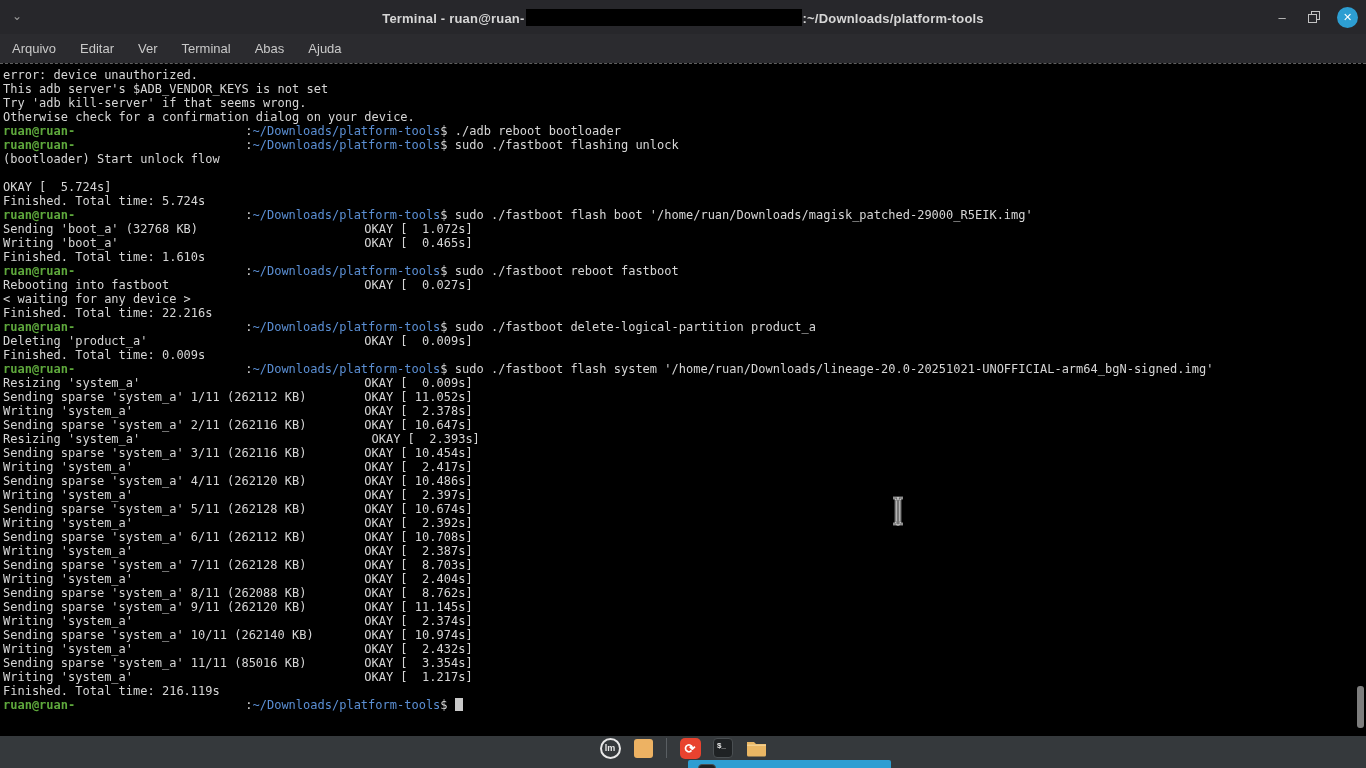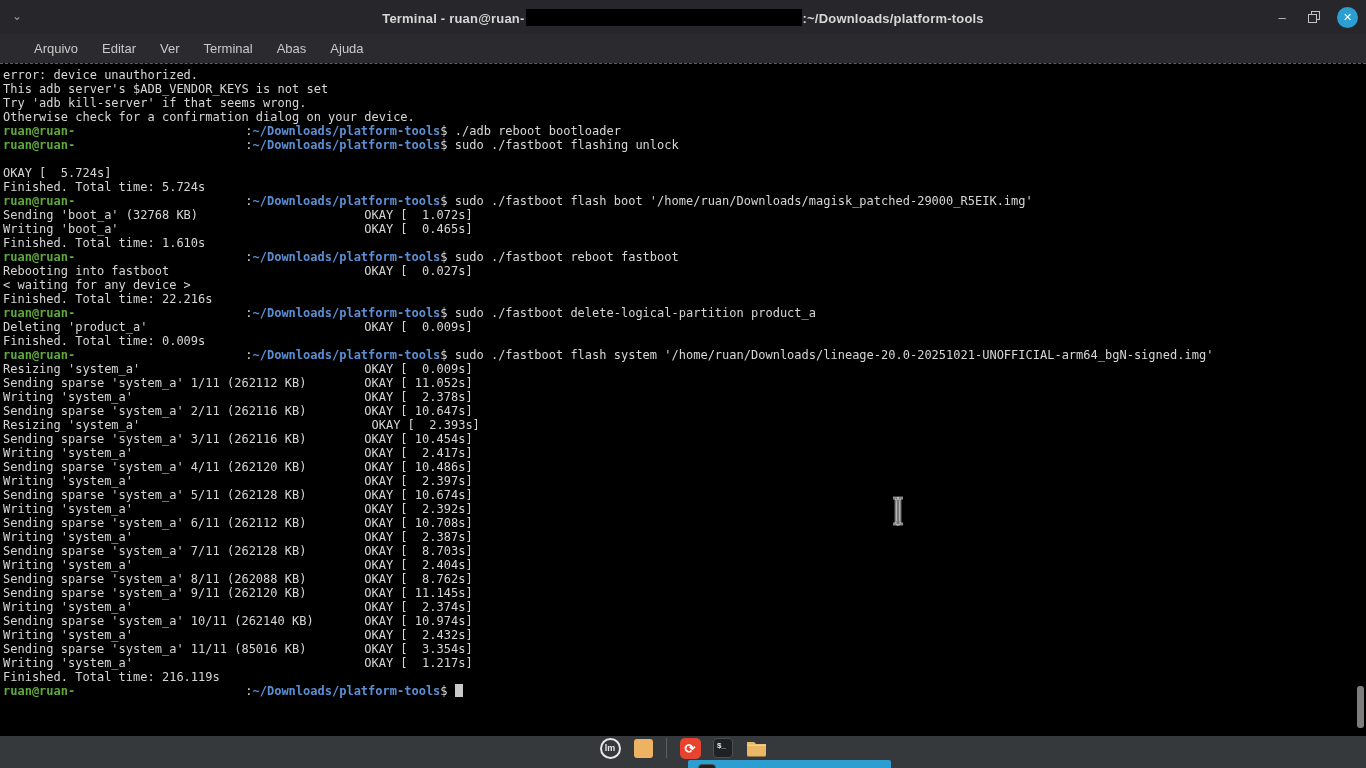--- a/index.html
+++ b/index.html
@@ -17,31 +17,31 @@
               font-size:13px; font-weight:700; letter-spacing:.2px; }
   .tb-redact { display:inline-block; width:276px; height:17px; background:#000; margin:0 1px; }
   .tb-buttons { position:absolute; right:8px; top:0; height:34px; display:flex;
                 align-items:center; gap:14px; }
   .tb-btn { color:#c3c3c3; font-size:13px; width:18px; height:18px; display:flex;
             align-items:center; justify-content:center; cursor:default; }
   .tb-close { width:21px; height:21px; border-radius:50%; background:#2d9ed2;
               color:#fff; font-size:11px; display:flex; align-items:center; justify-content:center; }
 
   .menubar { height:29px; background:#2b2b2f; display:flex; align-items:center;
-             padding-left:24px; gap:4px; flex:0 0 auto; }
+             padding-left:2px; gap:4px; flex:0 0 auto; }
   .menu-item { color:#c9c9c9; font-size:13px; padding:4px 10px; }
 
   
   .terminal { flex:1 1 auto; background:#000000; border-top:1px dashed #5e5e5e;
               position:relative; padding:4px 0 0 3px;
               font-family:"DejaVu Sans Mono", monospace; font-size:12px;
               line-height:14px; color:#d6d6d6; }
   .term-line { white-space:pre; height:14px; }
   .p-user  { color:#5ea83c; font-weight:bold; }
-  .p-path  { color:#5b8fd4; font-weight:bold; }
+  .p-path  { color:#5b8fd4; font-weight:normal; }
   .p-redact{ display:inline-block; width:170px; height:12px; background:#000;
              vertical-align:-2px; }
   .cursor  { display:inline-block; width:8px; height:13px; background:#c9c9c9;
              vertical-align:-2px; }
 
   .scrollbar { position:absolute; top:0; right:0; width:11px; height:100%; }
   .scroll-thumb { position:absolute; right:2px; bottom:8px; width:7px; height:42px;
                   background:#7d7d7d; border-radius:3px; }
 
   .ibeam { position:absolute; left:889px; top:432px; }
@@ -114,20 +114,21 @@
   </div>
 
   <div class="terminal">
     <div id="term-lines">
         <div class="term-line">error: device unauthorized.</div>
         <div class="term-line">This adb server's $ADB_VENDOR_KEYS is not set</div>
         <div class="term-line">Try 'adb kill-server' if that seems wrong.</div>
         <div class="term-line">Otherwise check for a confirmation dialog on your device.</div>
         <div class="term-line"><span class="p-user">ruan@ruan-</span><span class="p-redact"></span><span>:</span><span class="p-path">~/Downloads/platform-tools</span><span>$ </span><span>./adb reboot bootloader</span></div>
         <div class="term-line"><span class="p-user">ruan@ruan-</span><span class="p-redact"></span><span>:</span><span class="p-path">~/Downloads/platform-tools</span><span>$ </span><span>sudo ./fastboot flashing unlock</span></div>
+        <div class="term-line">(bootloader) Start unlock flow</div>
         <div class="term-line"> </div>
         <div class="term-line">OKAY [  5.724s]</div>
         <div class="term-line">Finished. Total time: 5.724s</div>
         <div class="term-line"><span class="p-user">ruan@ruan-</span><span class="p-redact"></span><span>:</span><span class="p-path">~/Downloads/platform-tools</span><span>$ </span><span>sudo ./fastboot flash boot '/home/ruan/Downloads/magisk_patched-29000_R5EIK.img'</span></div>
         <div class="term-line">Sending 'boot_a' (32768 KB)                       OKAY [  1.072s]</div>
         <div class="term-line">Writing 'boot_a'                                  OKAY [  0.465s]</div>
         <div class="term-line">Finished. Total time: 1.610s</div>
         <div class="term-line"><span class="p-user">ruan@ruan-</span><span class="p-redact"></span><span>:</span><span class="p-path">~/Downloads/platform-tools</span><span>$ </span><span>sudo ./fastboot reboot fastboot</span></div>
         <div class="term-line">Rebooting into fastboot                           OKAY [  0.027s]</div>
         <div class="term-line">&lt; waiting for any device &gt;</div>

